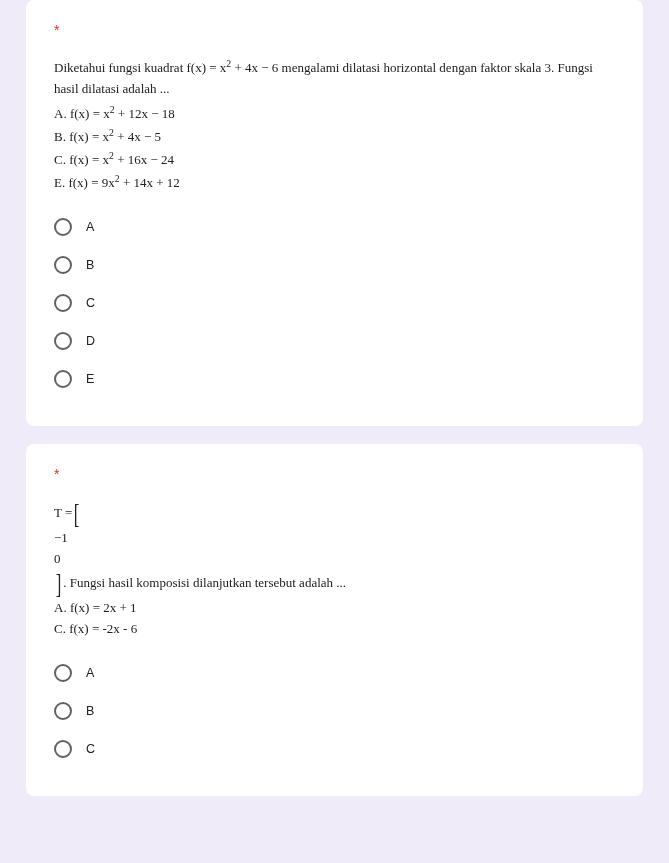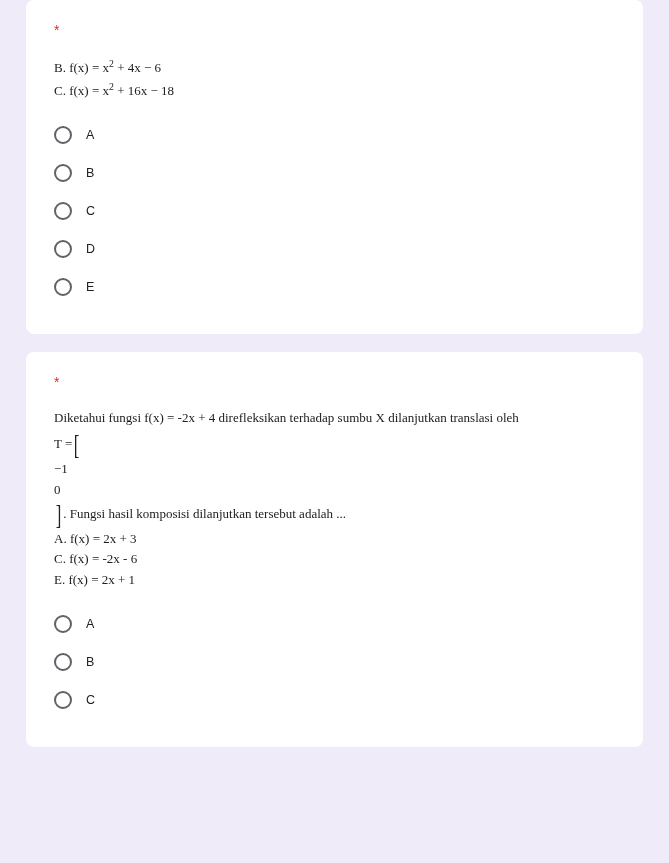--- a/index.html
+++ b/index.html
@@ -46,22 +46,27 @@
 .frac-wrap { display:inline-block; vertical-align: middle; }
 .bracket { display:inline-block; font-size: 28px; line-height: 28px; vertical-align: middle; font-family: serif; transform: scaleX(0.6); }
 .colvec { display:inline-block; vertical-align: middle; font-family: serif; font-size: 12px; line-height: 12px; text-align:center; }
 </style>
 </head>
 <body>
 
 <div class="card">
   <span class="asterisk">*</span>
   <div class="q-body mtx">
-    <p><span>B.  f(x) = x</span><span class="sup">2</span><span> + 4x − 6</span></p>
-    <p><span>C.  f(x) = x</span><span class="sup">2</span><span> + 16x − 18</span></p>
+    <p class="stem">
+      <span>Diketahui fungsi kuadrat f(x) = x</span><span class="sup">2</span><span> + 4x − 6 mengalami dilatasi horizontal dengan faktor skala 3. Fungsi hasil dilatasi adalah ...</span>
+    </p>
+    <p><span>A.  f(x) = x</span><span class="sup">2</span><span> + 12x − 18</span></p>
+    <p><span>B.  f(x) = x</span><span class="sup">2</span><span> + 4x − 5</span></p>
+    <p><span>C.  f(x) = x</span><span class="sup">2</span><span> + 16x − 24</span></p>
+    <p><span>E.  f(x) = 9x</span><span class="sup">2</span><span> + 14x + 12</span></p>
   </div>
   <div class="options-list">
     <div class="radio-row">
         <span class="radio-outer"></span>
         <span class="radio-label">A</span>
       </div>
     <div class="radio-row">
         <span class="radio-outer"></span>
         <span class="radio-label">B</span>
       </div>
@@ -76,27 +81,25 @@
     <div class="radio-row">
         <span class="radio-outer"></span>
         <span class="radio-label">E</span>
       </div>
   </div>
 </div>
 
 <div class="card">
   <span class="asterisk">*</span>
   <div class="q-body mtx">
-    <p class="stem">Diketahui fungsi f(x) = -2x + 4 direfleksikan terhadap sumbu X dilanjutkan translasi oleh</p>
     <p>
       <span>T =</span><span class="frac-wrap"><span class="bracket">[</span><span class="colvec"></span></span></p><div>−1</div><div>0</div><span class="bracket">]</span><span>. Fungsi hasil komposisi dilanjutkan tersebut adalah ...</span>
     <p></p>
-    <p>A.  f(x) = 2x + 3</p>
+    <p>A.  f(x) = 2x + 1</p>
     <p>C.  f(x) = -2x - 6</p>
-    <p>E.  f(x) = 2x + 1</p>
   </div>
   <div class="options-list">
     <div class="radio-row">
         <span class="radio-outer"></span>
         <span class="radio-label">A</span>
       </div>
     <div class="radio-row">
         <span class="radio-outer"></span>
         <span class="radio-label">B</span>
       </div>

